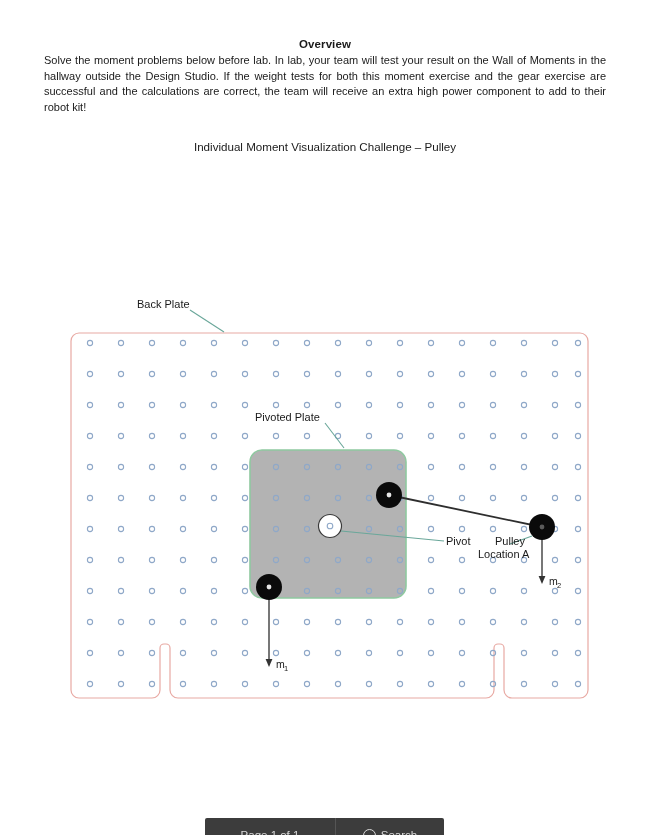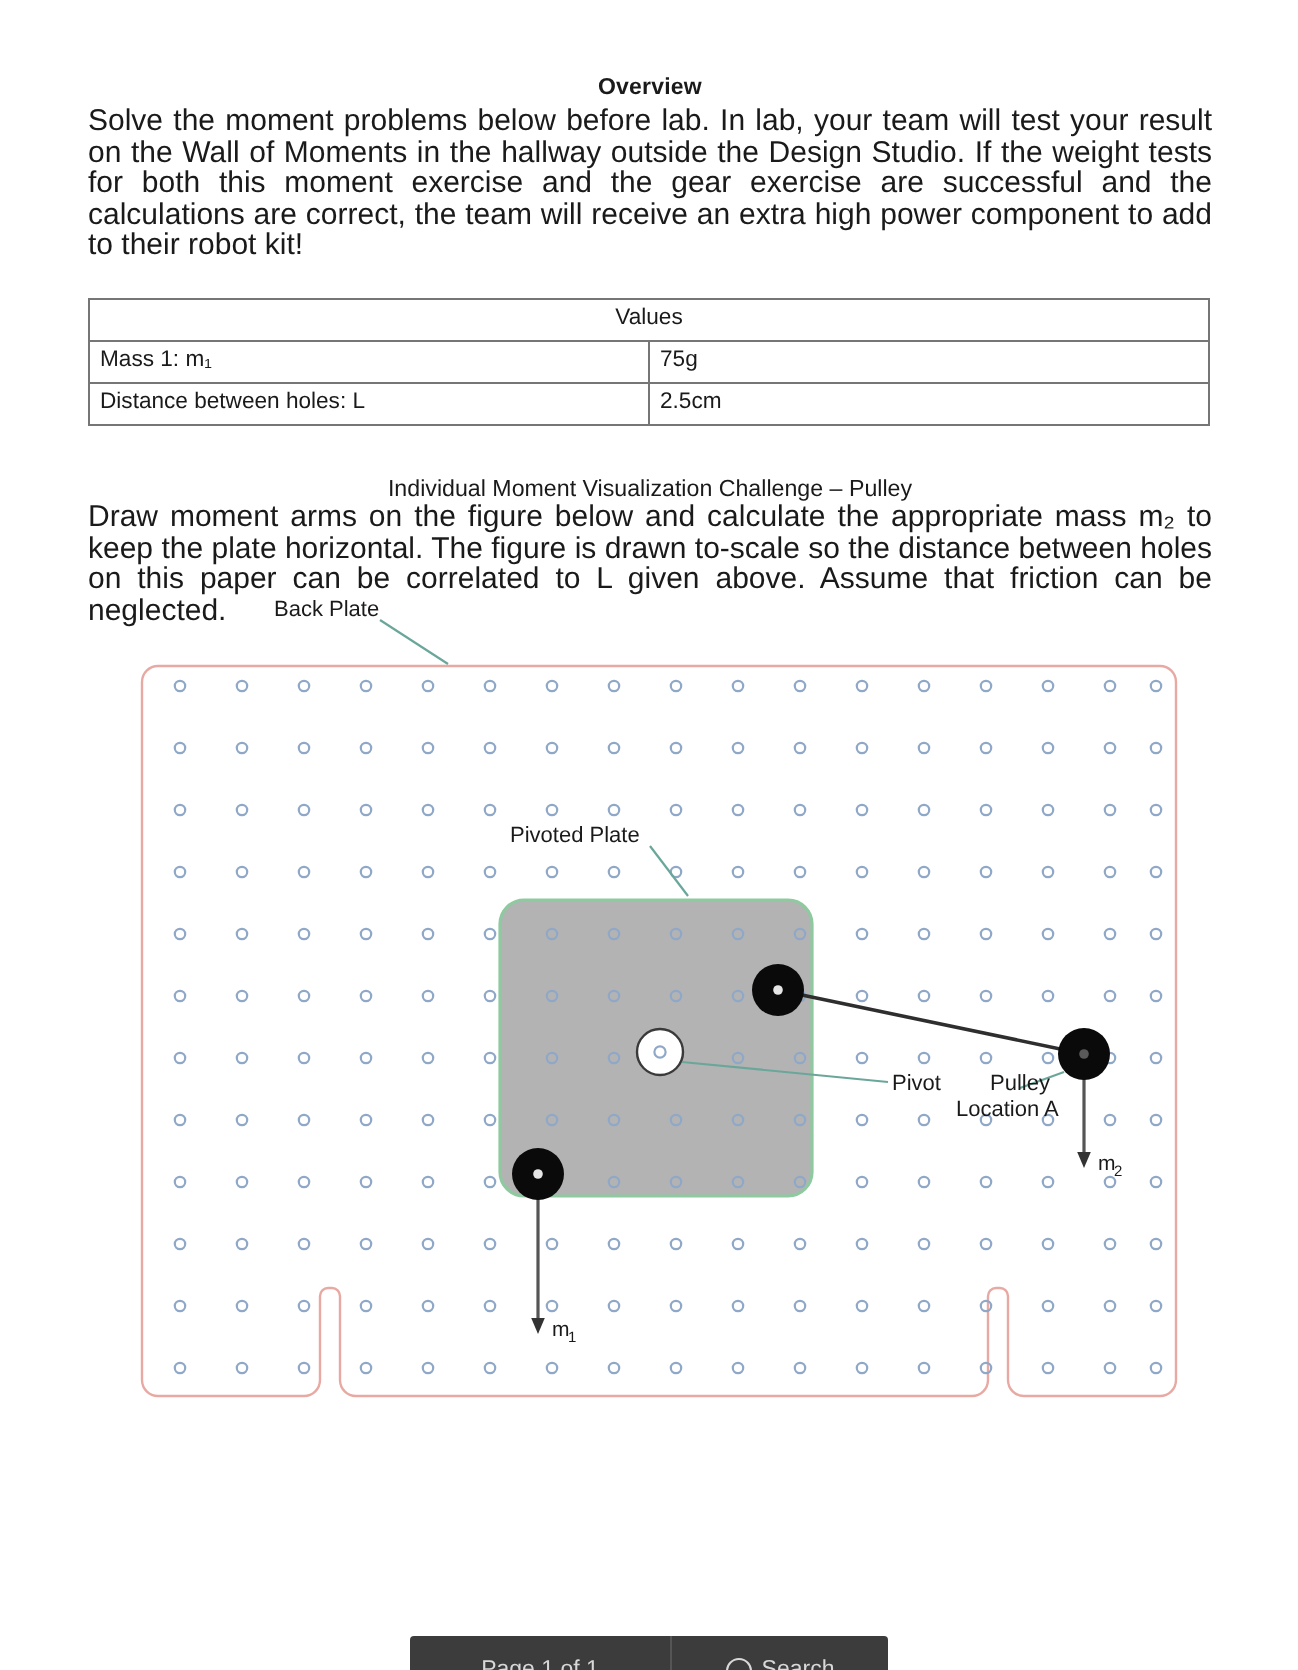--- a/index.html
+++ b/index.html
@@ -33,21 +33,21 @@
 
   h1.overview-title {
     font-size: 11.5px;
     font-weight: bold;
     text-align: center;
     margin: 0 0 3px 0;
     letter-spacing: 0.1px;
   }
 
   p.para {
-    font-size: 15px;
+    font-size: 11px;
     line-height: 15.6px;
     margin: 0;
     text-align: justify;
     text-justify: inter-word;
   }
 
   
   table.values-table {
     margin-top: 18px;
     border-collapse: collapse;
@@ -141,41 +141,23 @@
 <body>
 
 <div id="page">
 
   <div class="doc-body">
 
     <h1 class="overview-title">Overview</h1>
 
     <p class="para">Solve the moment problems below before lab. In lab, your team will test your result on the Wall of Moments in the hallway outside the Design Studio. If the weight tests for both this moment exercise and the gear exercise are successful and the calculations are correct, the team will receive an extra high power component to add to their robot kit!</p>
 
-    <table class="values-table">
-      <thead>
-        <tr>
-          <th class="values-head" colspan="2">Values</th>
-        </tr>
-      </thead>
-      <tbody>
-        <tr>
-          <td class="col-label">Mass 1: m₁</td>
-          <td>75g</td>
-        </tr>
-        <tr>
-          <td class="col-label">Distance between holes: L</td>
-          <td>2.5cm</td>
-        </tr>
-      </tbody>
-    </table>
 
     <h2 class="challenge-title">Individual Moment Visualization Challenge – Pulley</h2>
 
-    <p class="para challenge-para">Draw moment arms on the figure below and calculate the appropriate mass m₂ to keep the plate horizontal. The figure is drawn to-scale so the distance between holes on this paper can be correlated to L given above. Assume that friction can be neglected.</p>
 
   </div>
 
   <div class="figure-wrap">
     <svg width="649" height="460" viewBox="0 0 649 460">
 
       <path d="M 67,43
                L 568,43
                A 8,8 0 0 1 576,51
                L 576,400

